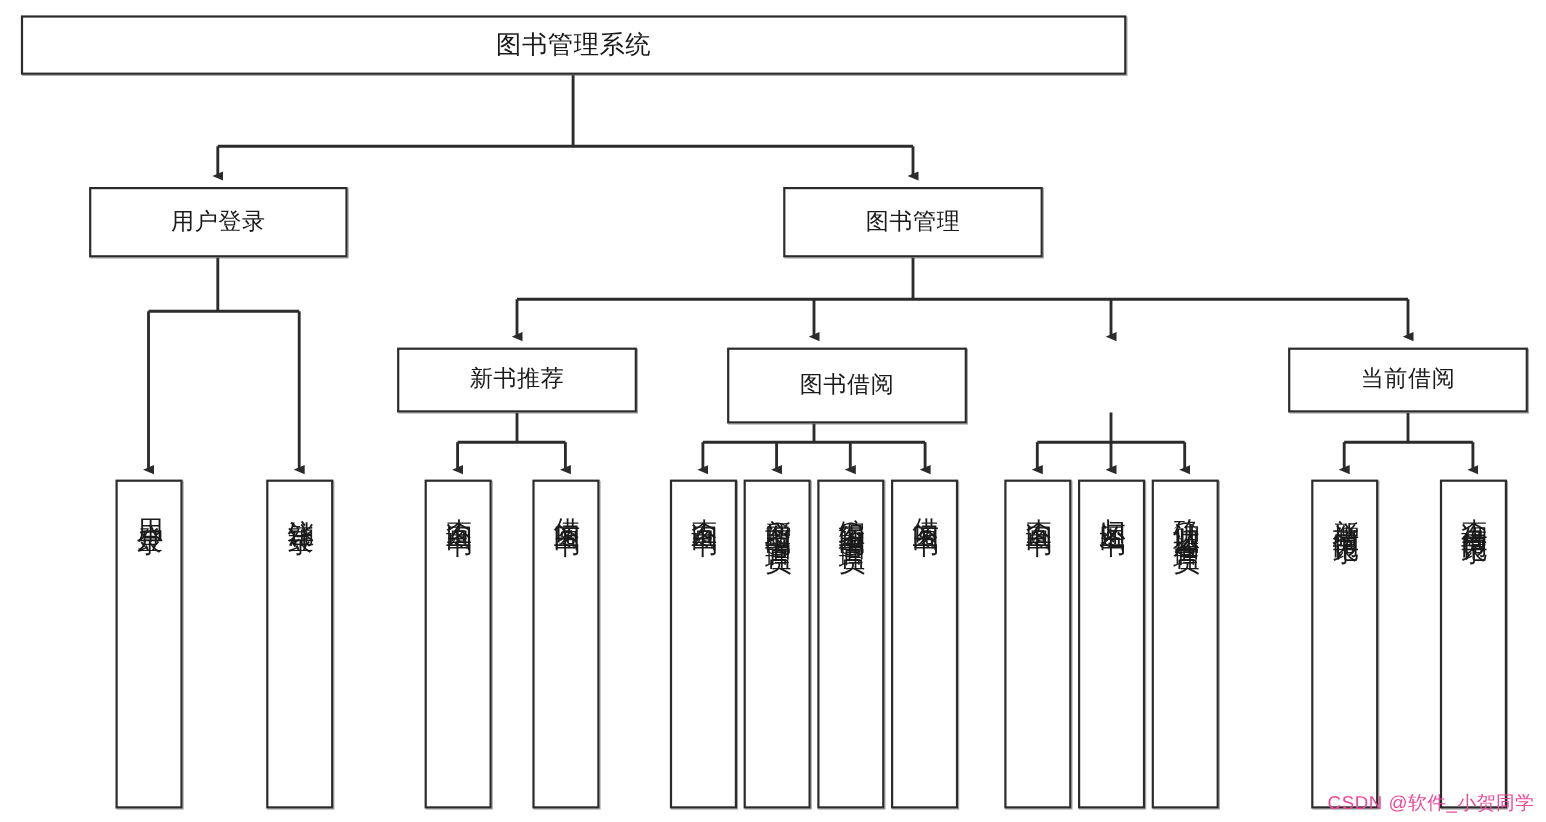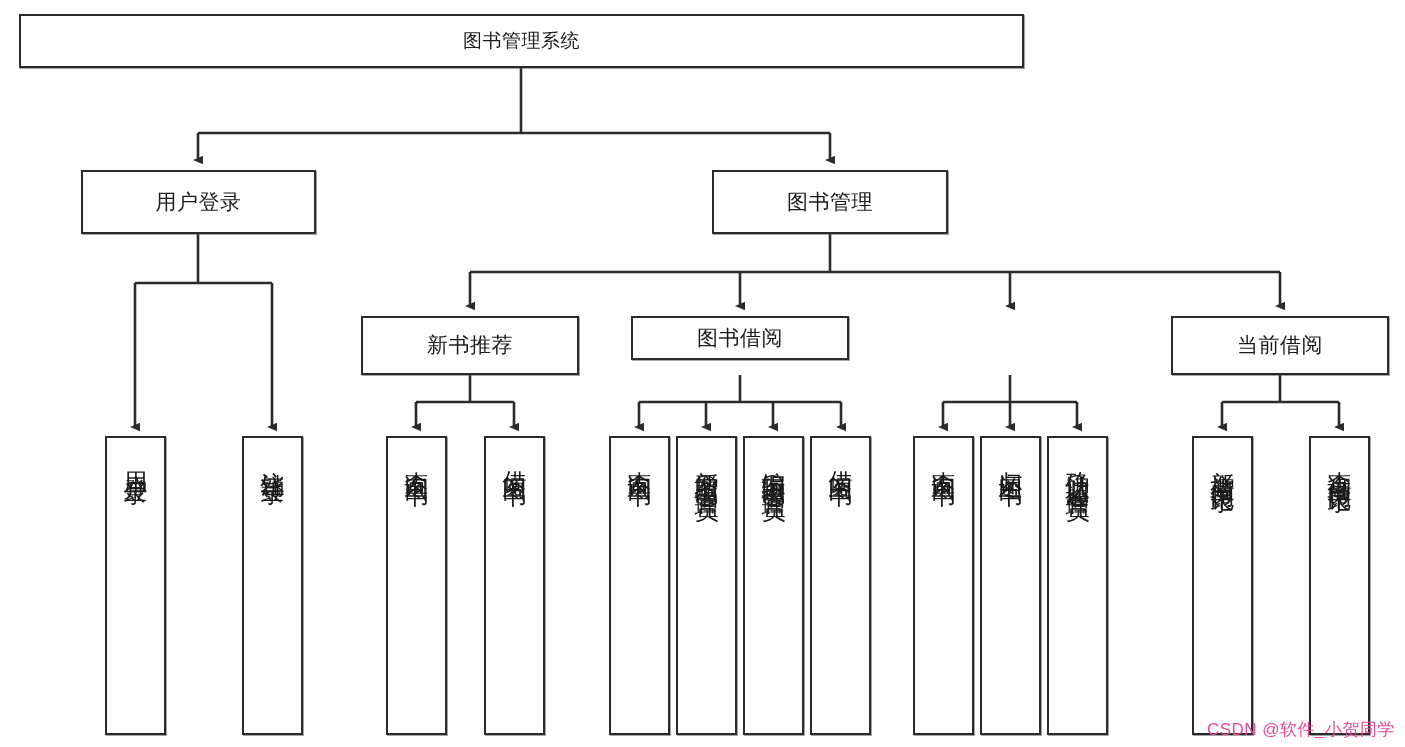--- a/index.html
+++ b/index.html
@@ -53,21 +53,21 @@
     padding-top: 14px;
   }
   .node.vert .label {
     writing-mode: vertical-rl;
     text-orientation: upright;
     font-size: 24px;
     letter-spacing: 4px;
     line-height: 1;
   }
   .node.root .label {
-    font-size: 19px;
+    font-size: 23px;
   }
   .watermark {
     position: absolute;
     right: 10px;
     bottom: 6px;
     font-size: 17px;
     color: #ec4899;
     z-index: 5;
     white-space: nowrap;
     letter-spacing: 0.5px;
@@ -137,21 +137,21 @@
   </div>
 
   <div class="node horiz" style="left:361px; top:316px; width:218px; height:59px;">
     <span class="label">新书推荐</span>
   </div>
 
   <div class="node horiz" style="left:712px; top:170px; width:236px; height:64px;">
     <span class="label">图书管理</span>
   </div>
 
-  <div class="node horiz" style="left:631px; top:316px; width:218px; height:44px;">
+  <div class="node horiz" style="left:661px; top:316px; width:218px; height:69px;">
     <span class="label">图书借阅</span>
   </div>
 
 
   <div class="node horiz" style="left:1171px; top:316px; width:218px; height:59px;">
     <span class="label">当前借阅</span>
   </div>
 
   <div class="node vert" style="left:105px; top:436px; width:61px; height:299px;">
     <span class="label">用户登录</span>

